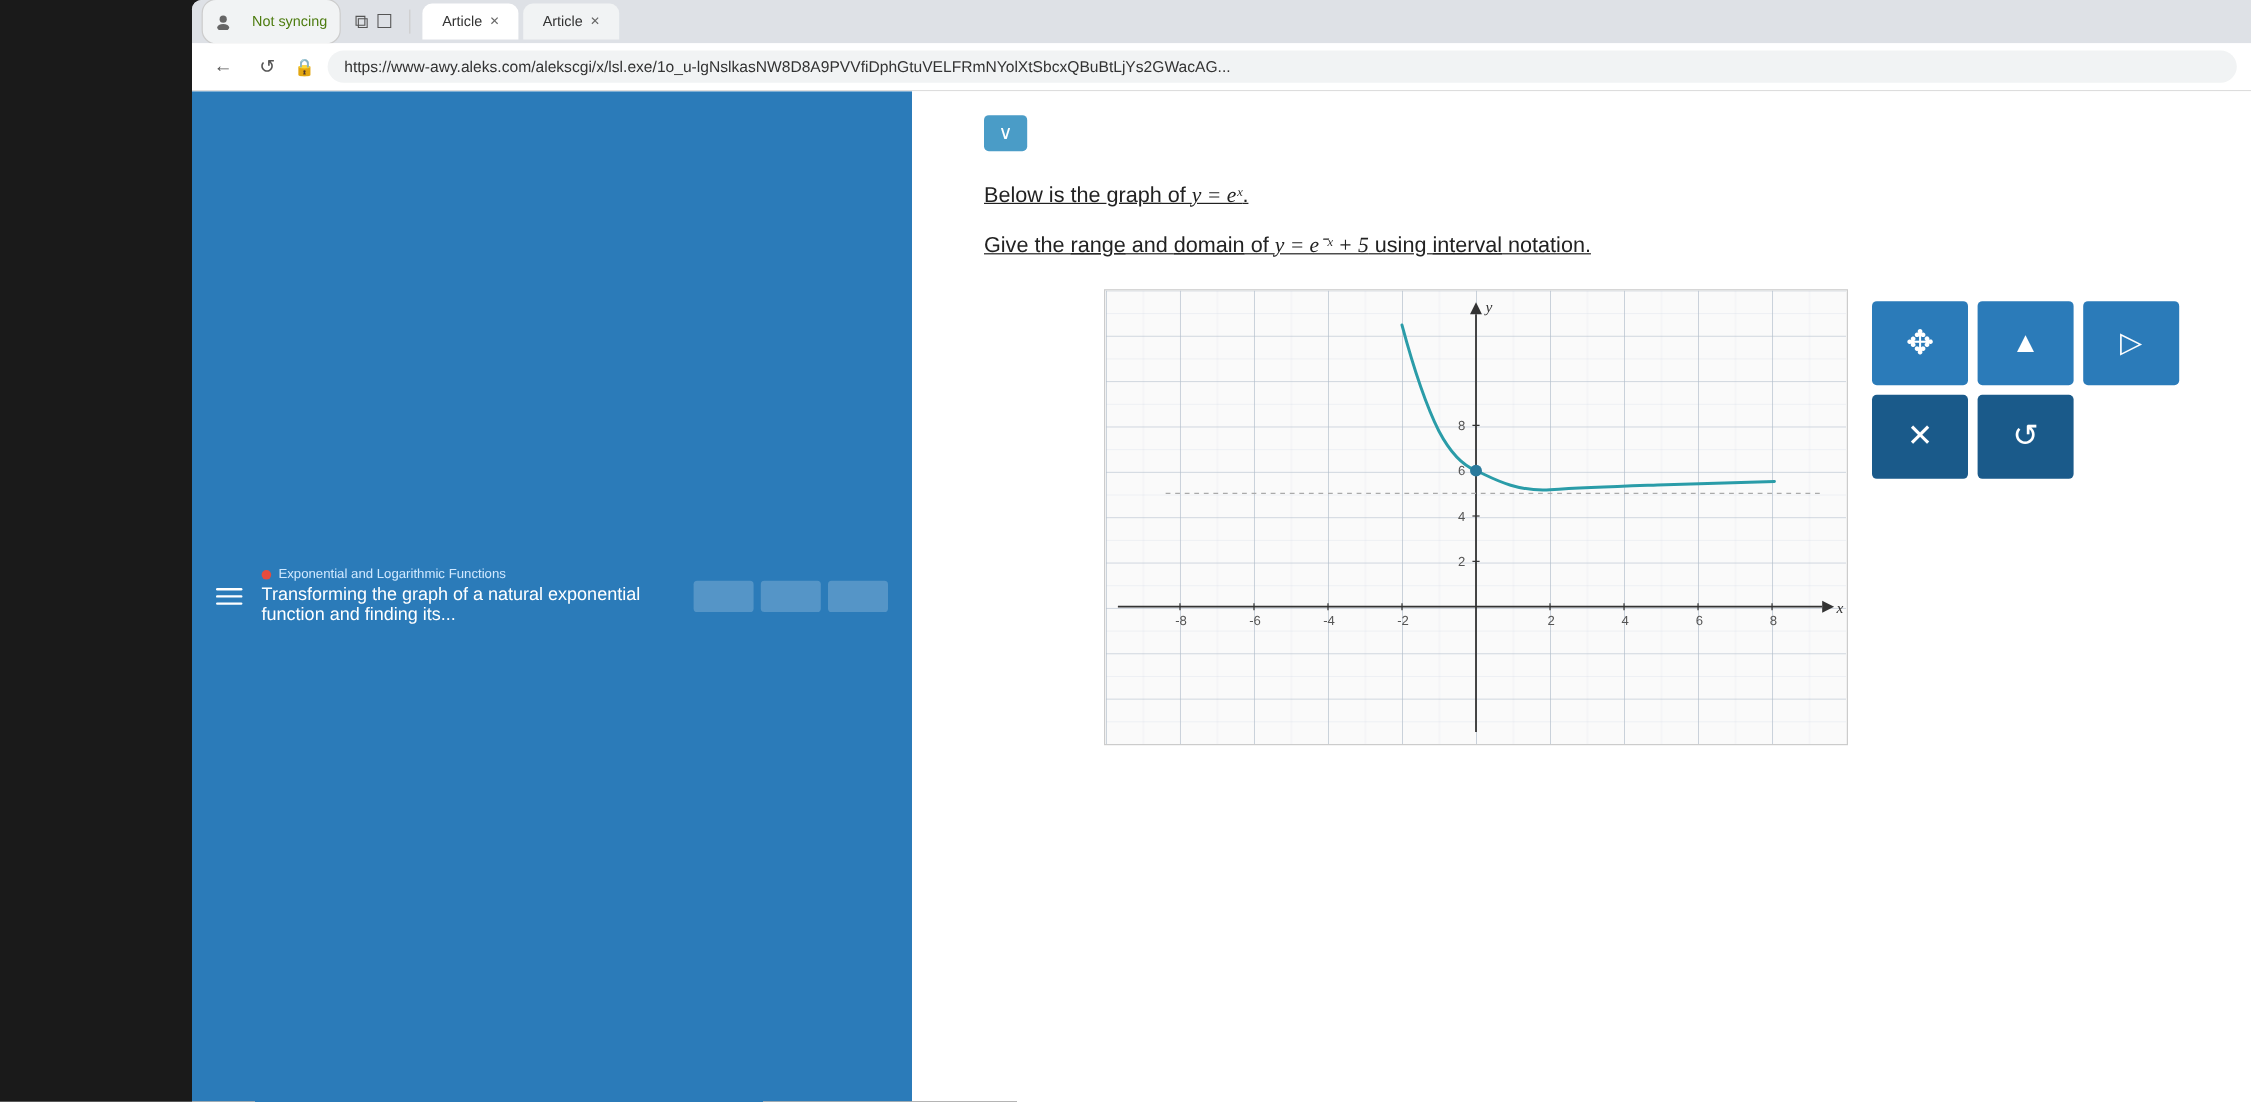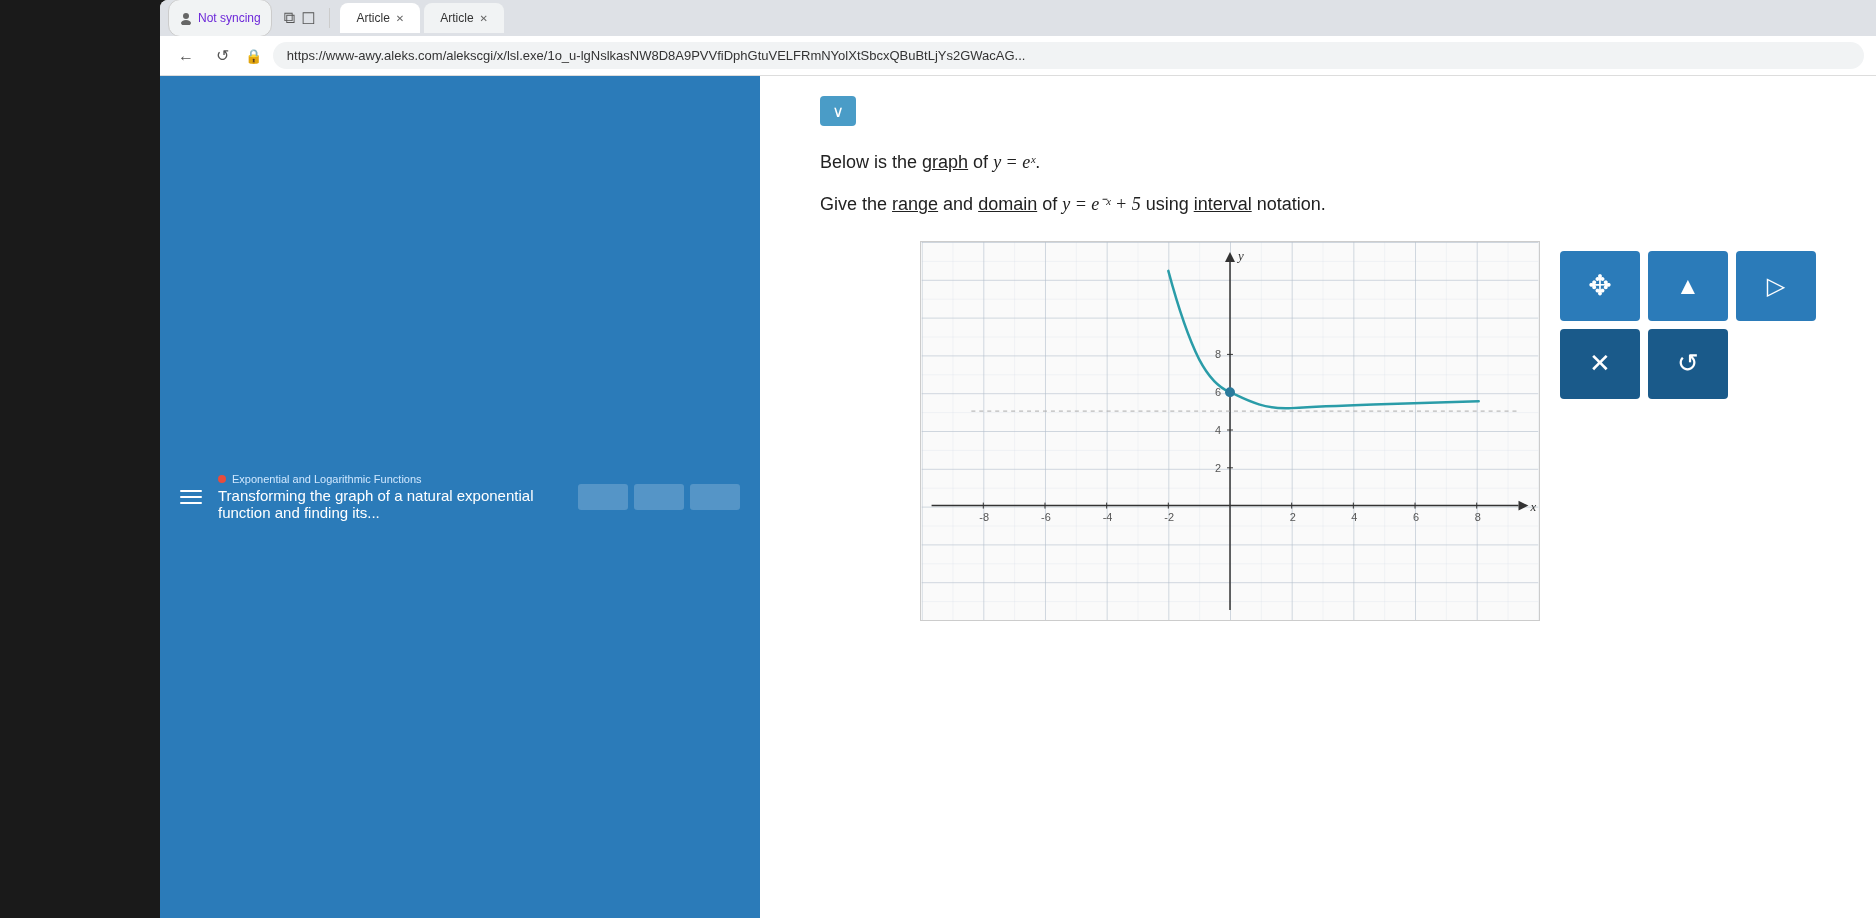--- a/index.html
+++ b/index.html
@@ -59,24 +59,24 @@
       color: #666;
       cursor: pointer;
     }
 
     .not-syncing-badge {
       background: #f1f3f4;
       border: 1px solid #ccc;
       border-radius: 12px;
       padding: 11px 10px;
       font-size: 12px;
-      color: #6d28d9;
-      display: flex;
-      align-items: center;
-      gap: 5px;
+      color: #4d7c0f;
+      display: flex;
+      align-items: center;
+      gap: 17px;
       margin-right: 8px;
     }
 
     
     .address-bar {
       background: #ffffff;
       height: 40px;
       display: flex;
       align-items: center;
       padding: 0 12px;
@@ -203,20 +203,21 @@
       color: white;
       font-size: 14px;
     }
 
     
     .problem-text {
       font-size: 18px;
       color: #222;
       line-height: 1.8;
       margin-bottom: 20px;
+      text-decoration: underline;
     }
 
     .problem-text p {
       margin-bottom: 10px;
     }
 
     .underline { text-decoration: underline; }
 
     
     .math {

